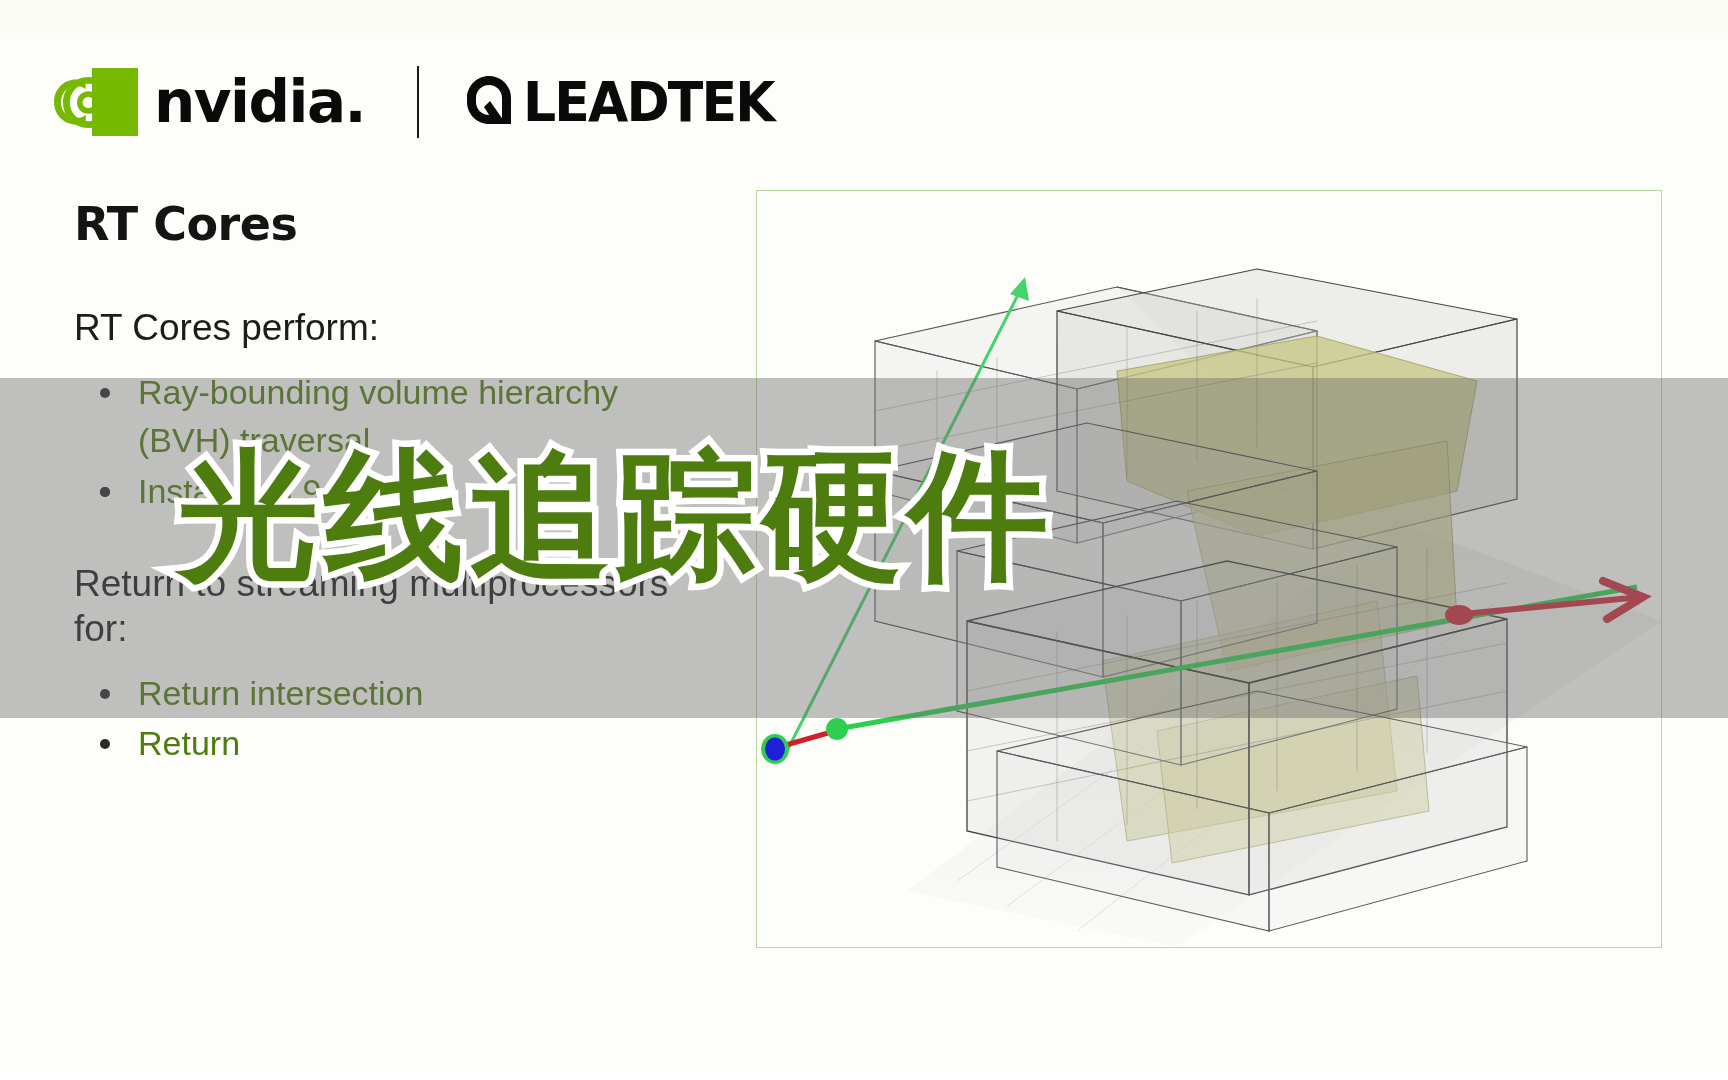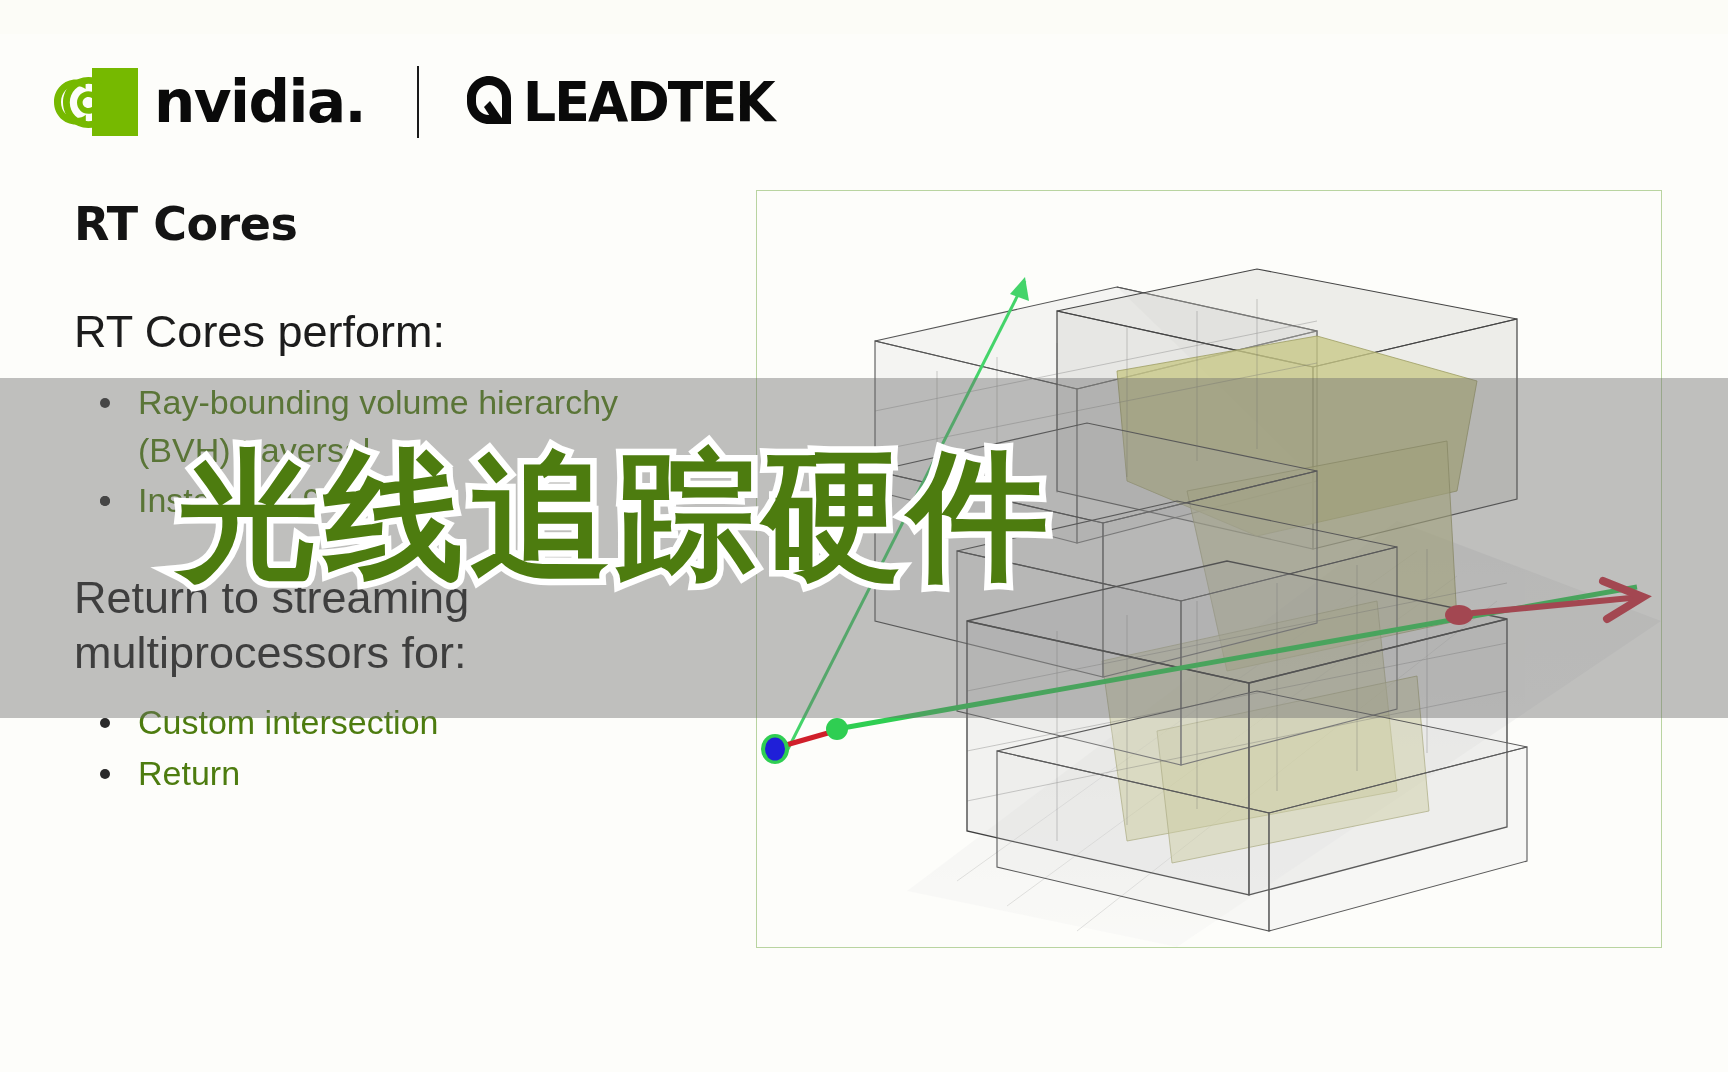--- a/index.html
+++ b/index.html
@@ -51,21 +51,21 @@
   }
 
   
   .content-left { position:absolute; left:74px; top:185px; width:640px; }
   .page-title {
     font-family:"DejaVu Sans", sans-serif;
     font-size:46px; font-weight:bold; color:#141414;
     letter-spacing:-0.5px; margin:16px 0 58px 0; line-height:1;
   }
   .lead-text {
-    font-size:45px; color:#1c1c1c; margin:0 0 18px 0;
+    font-size:37px; color:#1c1c1c; margin:0 0 18px 0;
     line-height:1.22; font-weight:400;
   }
   .bullet-list { list-style:none; margin:0 0 0 0; padding:0; }
   .bullet-list li {
     position:relative; padding-left:64px;
     font-size:34px; color:#4d7c0f; line-height:1.42;
     margin-bottom:2px;
   }
   .bullet-list li .dot {
     position:absolute; left:26px; top:20px;
@@ -168,21 +168,21 @@
       </li>
     </ul>
 
     <div class="section-gap"></div>
 
     <p class="lead-text">Return to streaming multiprocessors for:</p>
 
     <ul class="bullet-list">
       <li>
         <span class="dot"></span>
-        <span>Custom intersection</span>
+        <span>Return intersection</span>
       </li>
       <li>
         <span class="dot"></span>
         <span>Return</span>
       </li>
     </ul>
 
   </div>
 
   <div class="viz-panel">

